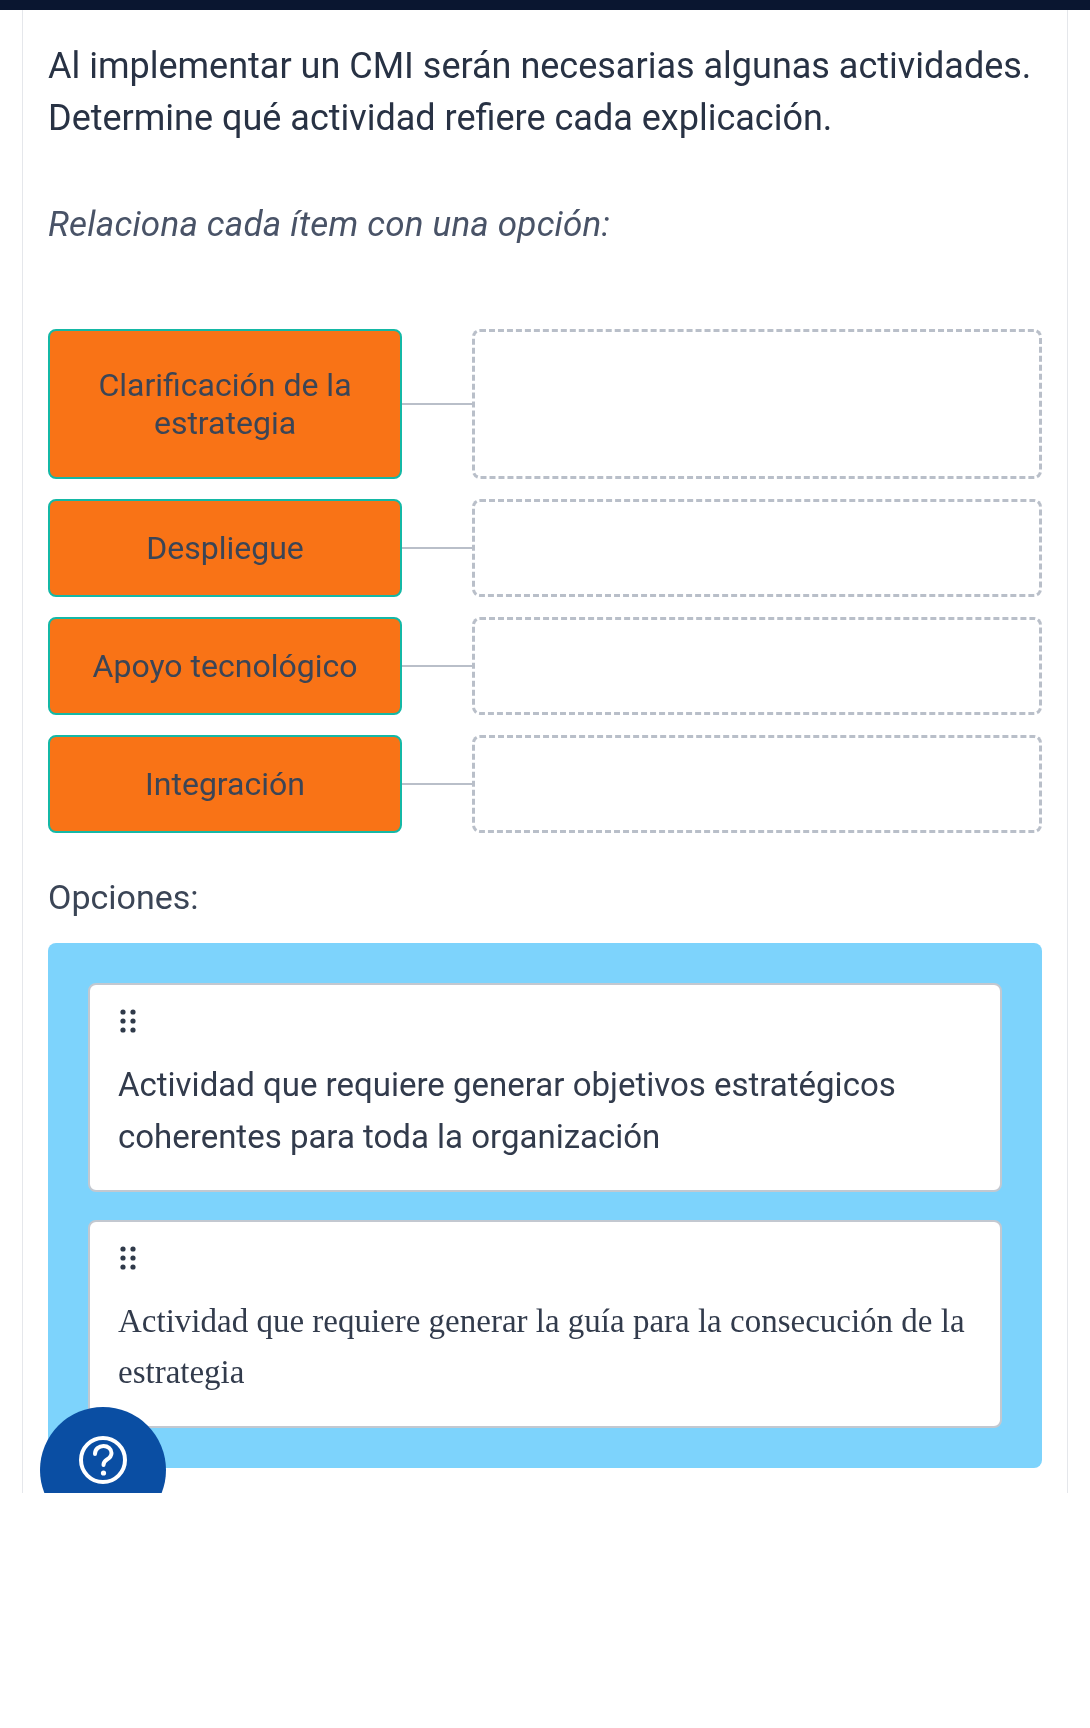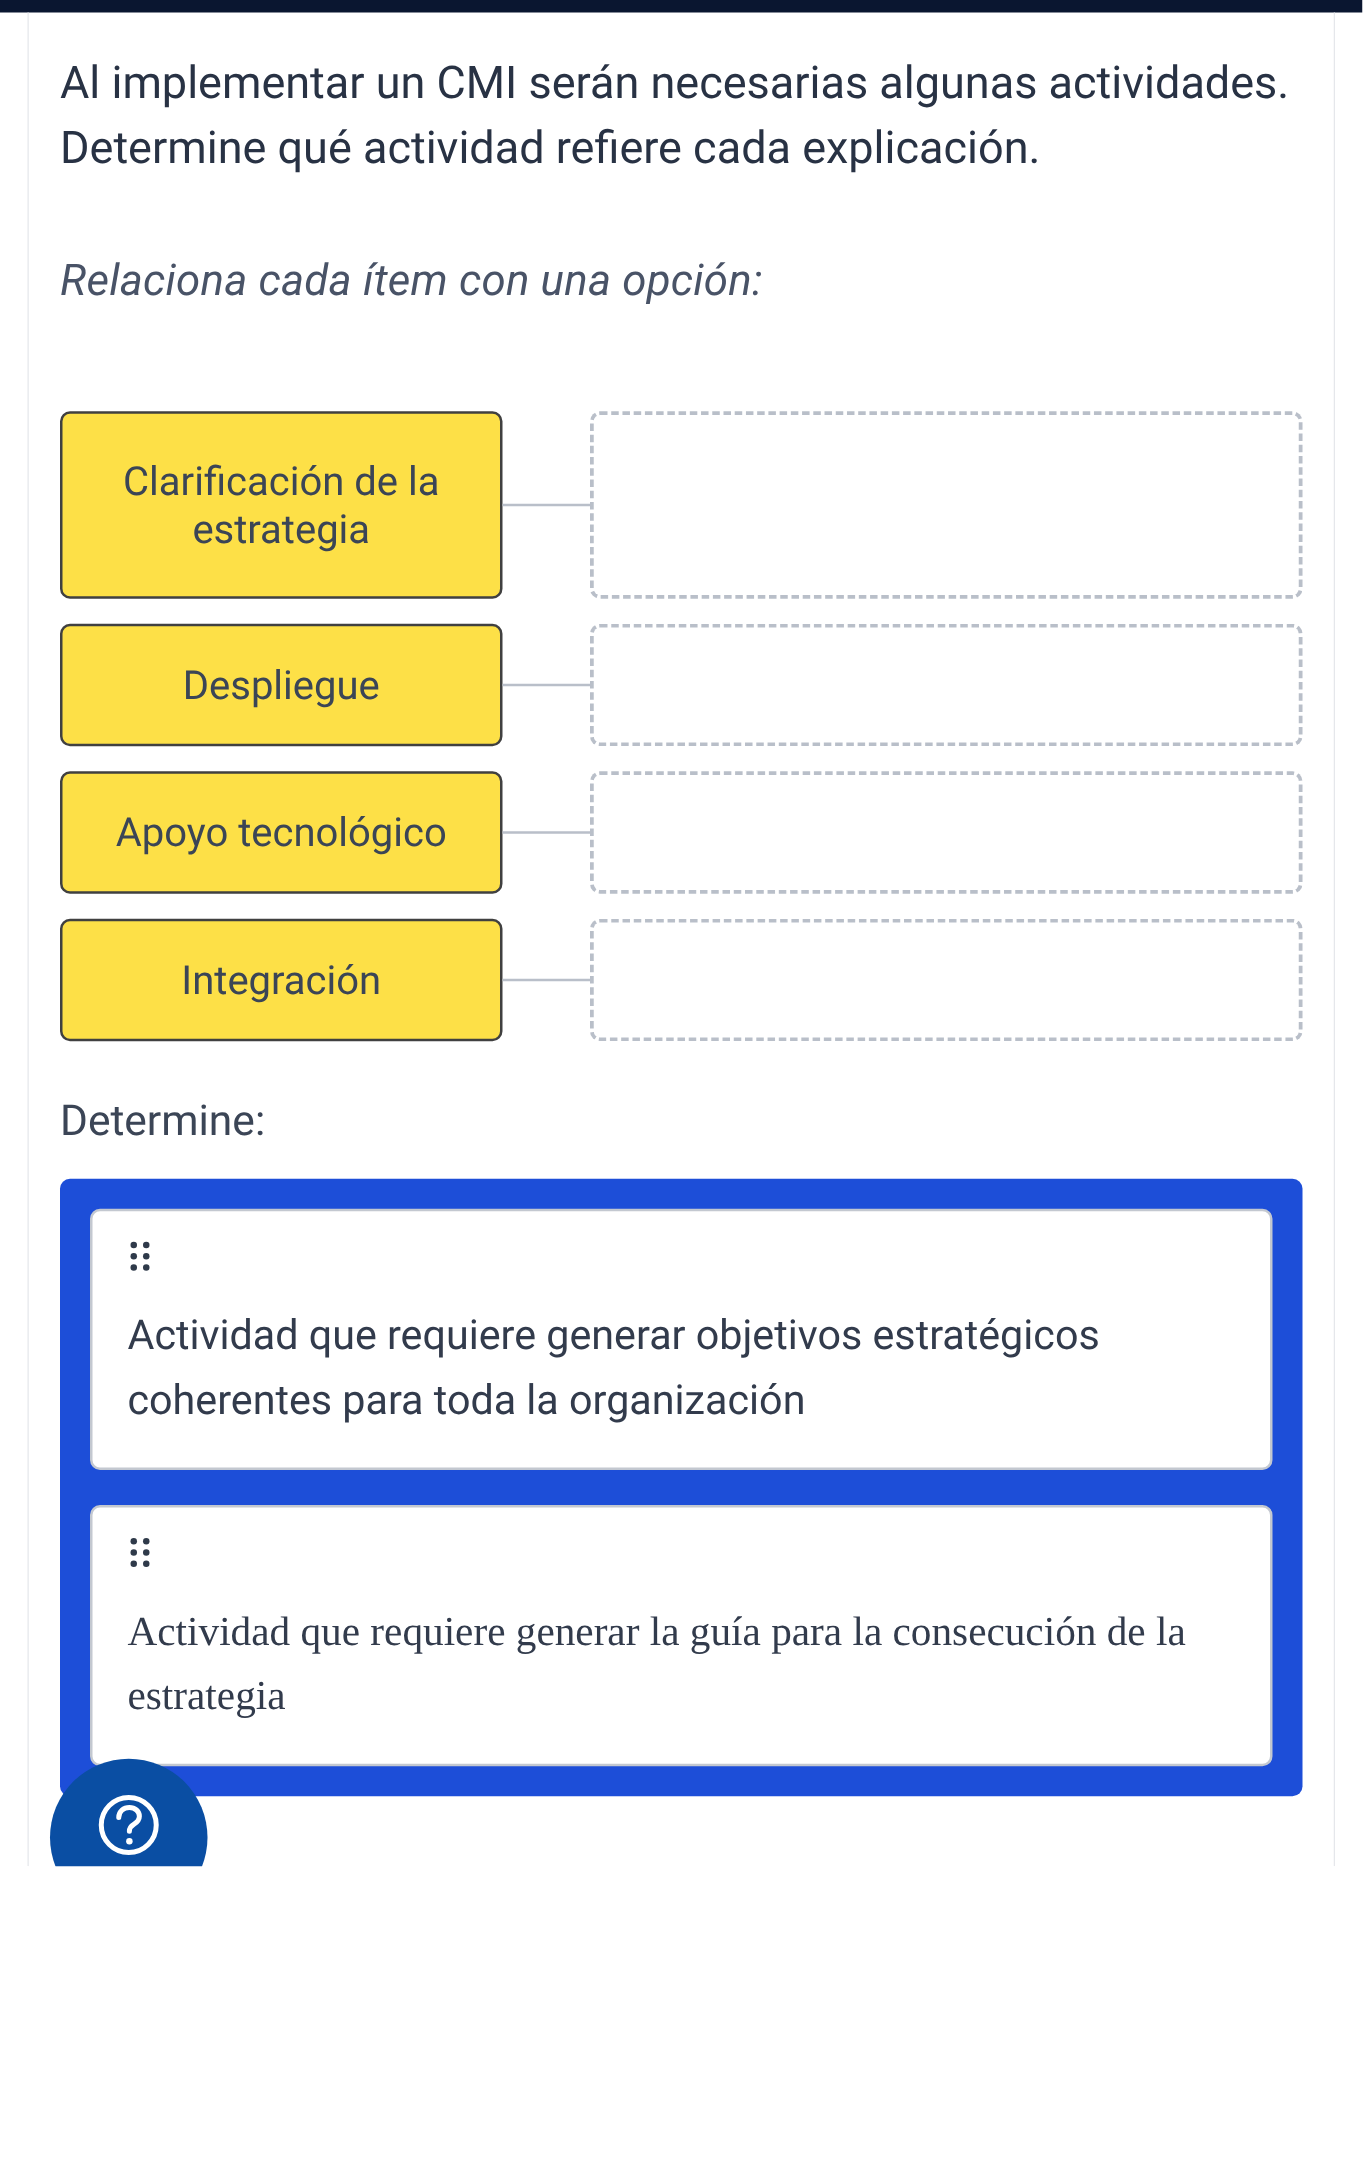--- a/index.html
+++ b/index.html
@@ -50,52 +50,52 @@
   .match-row {
     display: flex;
     align-items: center;
     margin-bottom: 20px;
   }
   .match-row.tall .left-box { height: 150px; }
   .match-row.tall .drop-zone { height: 150px; }
   .left-box {
     flex: 0 0 354px;
     height: 98px;
-    border: 2px solid #404040;
+    border: 2px solid #14b8a6;
     border-radius: 8px;
     display: flex;
     align-items: center;
     justify-content: center;
     text-align: center;
     padding: 10px 30px;
     font-size: 32px;
     color: #3b4556;
-    background: #fde047;
+    background: #f97316;
   }
   .connector {
     flex: 0 0 70px;
     height: 2px;
     background: #b9bfc9;
   }
   .drop-zone {
     flex: 1 1 auto;
     height: 98px;
     border: 3px dashed #b9bfc9;
     border-radius: 8px;
     background: #fff;
   }
   .options-label {
     font-size: 34px;
     color: #3b4556;
     margin: 44px 0 26px 0;
   }
   .options-panel {
-    background: #1d4ed8;
-    border-radius: 8px;
-    padding: 24px;
+    background: #7dd3fc;
+    border-radius: 8px;
+    padding: 40px;
   }
   .option-card {
     background: #ffffff;
     border: 2px solid #c3c8d0;
     border-radius: 8px;
     padding: 22px 28px 28px 28px;
     margin-bottom: 28px;
   }
   .drag-handle {
     display: inline-block;
@@ -168,21 +168,21 @@
         <div class="match-row">
           <div class="left-box">
             <span>Integración</span>
           </div>
           <div class="connector"></div>
           <div class="drop-zone"></div>
         </div>
 
       </div>
 
-      <p class="options-label">Determine:</p>
+      <p class="options-label">Opciones:</p>
 
       <div class="options-panel">
 
         <div class="option-card">
           <span class="drag-handle">
             <svg width="20" height="28" viewBox="0 0 20 28">
               <circle cx="5" cy="5" r="2.6" fill="#2f3a4a"></circle>
               <circle cx="15" cy="5" r="2.6" fill="#2f3a4a"></circle>
               <circle cx="5" cy="14" r="2.6" fill="#2f3a4a"></circle>
               <circle cx="15" cy="14" r="2.6" fill="#2f3a4a"></circle>

